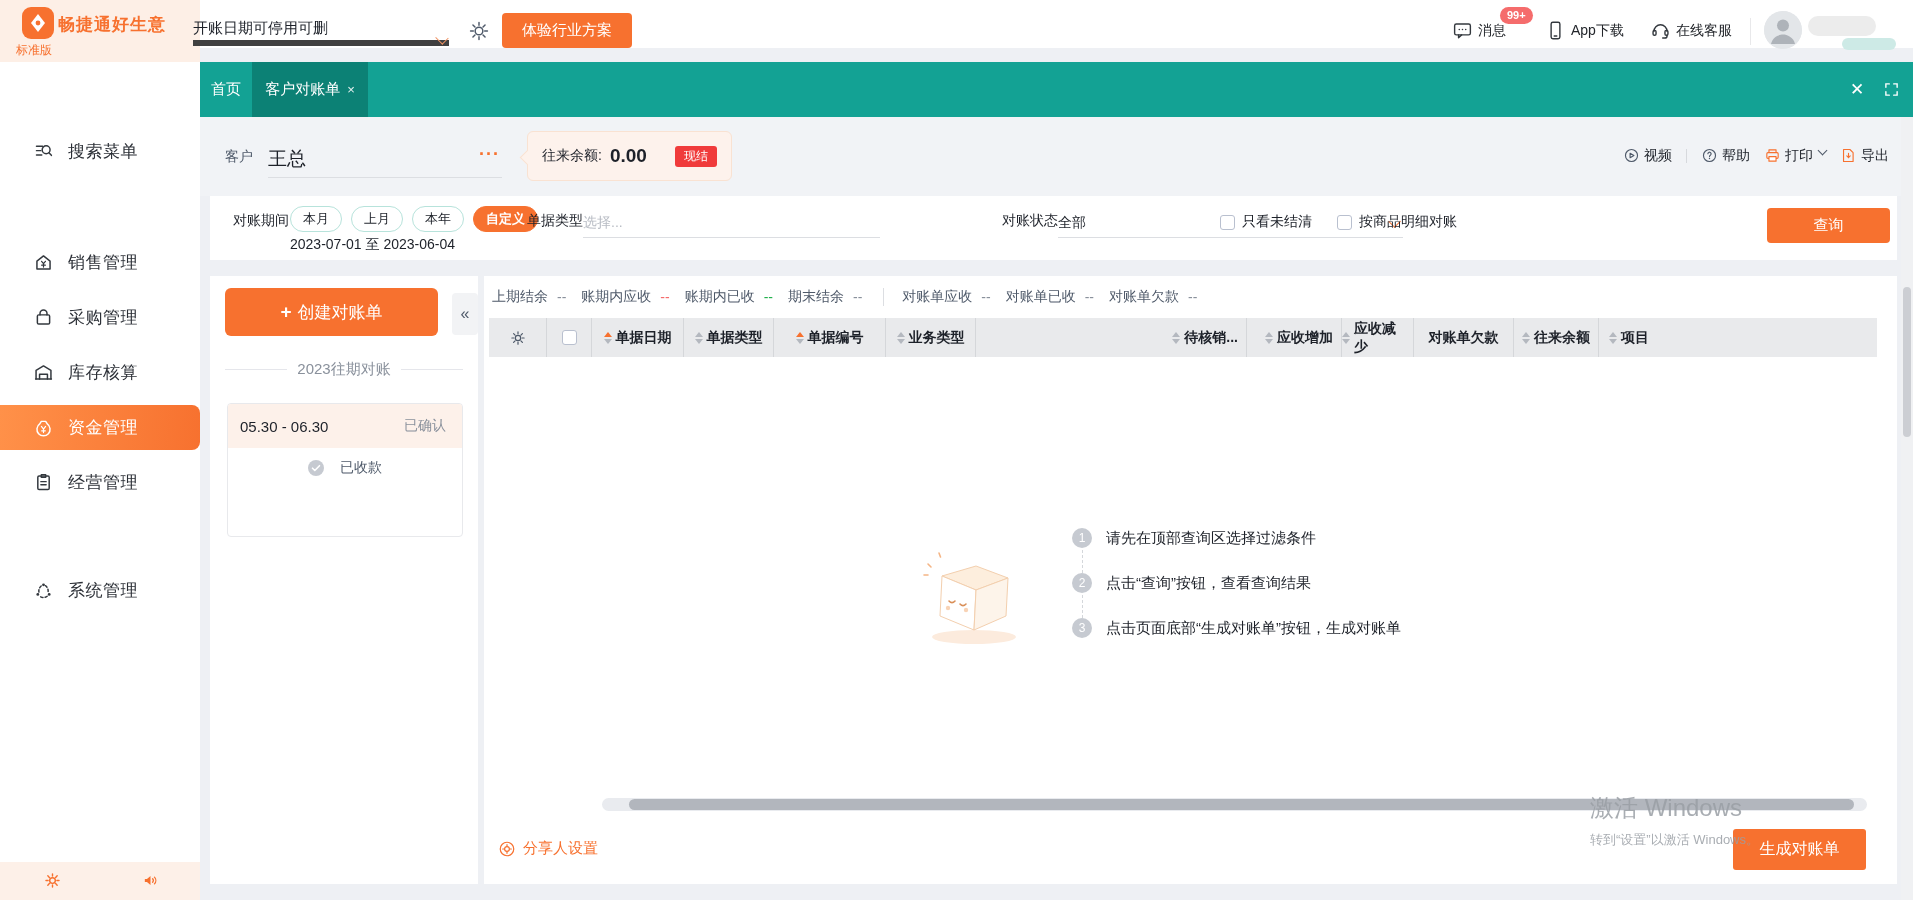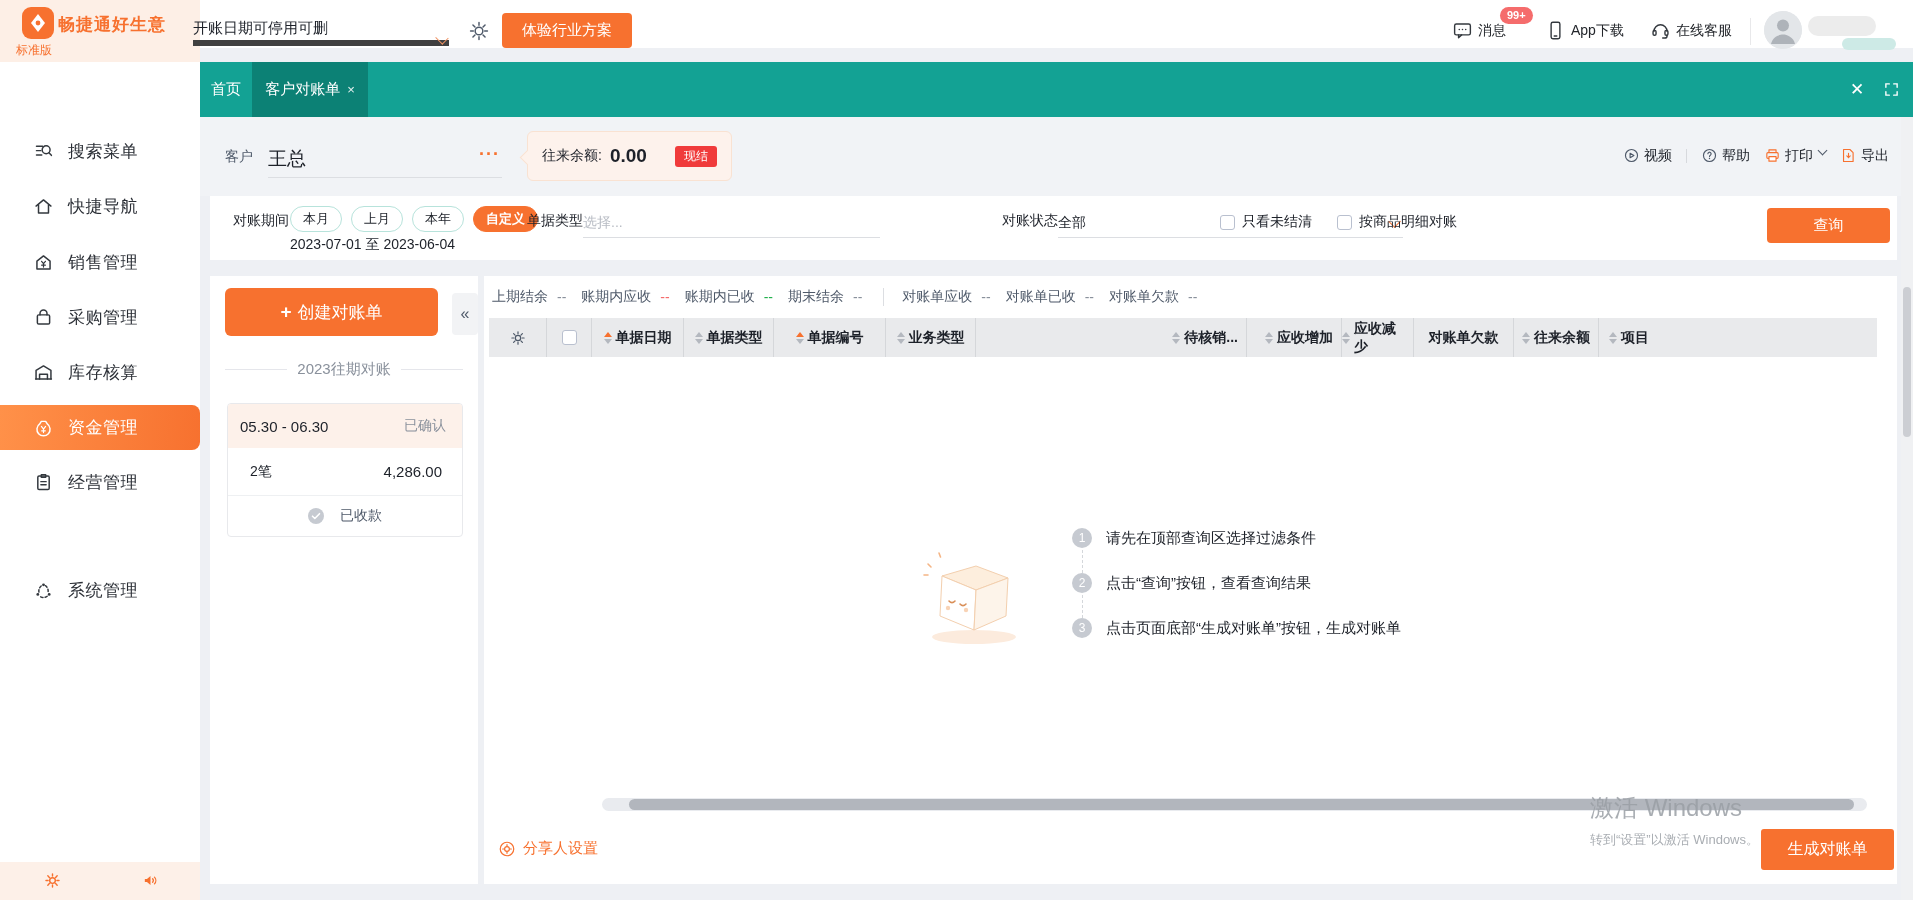--- a/index.html
+++ b/index.html
@@ -116,21 +116,21 @@
   .s-up.on { border-bottom-color:#f7712f; }
   .empty-illu { position:absolute; left:430px; top:262px; width:120px; height:110px; }
   .steps { position:absolute; left:588px; top:252px; }
   .step { position:relative; display:flex; align-items:center; margin-bottom:25px; }
   .step .num { width:20px; height:20px; border-radius:50%; background:#c6cad1; color:#fff; font-size:12px; display:flex; align-items:center; justify-content:center; flex:none; }
   .step .txt { margin-left:14px; font-size:15px; color:#1d2129; }
   .step:not(:last-child):before { content:""; position:absolute; left:10px; top:22px; height:23px; border-left:1px dashed #d4d7db; }
   .hscroll { position:absolute; left:118px; top:522px; width:1265px; height:13px; background:#e9ebef; border-radius:7px; }
   .hscroll .thumb { position:absolute; left:27px; top:1px; width:1225px; height:11px; background:#b2b6bd; border-radius:6px; cursor:pointer; }
   .share { position:absolute; left:14px; top:563px; display:flex; align-items:center; gap:7px; color:#f7712f; font-size:15px; cursor:pointer; }
-  .gen-btn { position:absolute; left:1249px; top:553px; width:133px; height:41px; font-size:16px; border-radius:3px;margin-left:28px; }
+  .gen-btn { position:absolute; left:1249px; top:553px; width:133px; height:41px; font-size:16px; border-radius:3px; }
 
   
   .watermark { position:absolute; left:1590px; top:792px; color:#9a9fa5; opacity:.85; z-index:6; pointer-events:none; }
   .watermark .w1 { font-size:24px; font-weight:300; }
   .watermark .w2 { font-size:13px; margin-top:7px; }
   .vscroll { position:absolute; right:0; top:117px; width:12px; height:783px; background:#f0f1f3; z-index:7; }
   .vscroll .vthumb { position:absolute; left:2px; top:170px; width:8px; height:150px; background:#ccced3; border-radius:4px; cursor:pointer; }
   svg { display:block; }
 </style>
 </head>
@@ -212,29 +212,20 @@
   <div class="side-item" style="top:67px">
     <span class="icn">
         <svg viewBox="0 0 24 24" fill="none" stroke="currentColor" stroke-width="1.7" stroke-linecap="round">
           <path d="M4 6h7M4 11h5M4 16h6"></path>
           <circle cx="15" cy="10" r="4.5"></circle>
           <path d="M18.2 13.5L21 16.4"></path>
         </svg>
       </span>
     <span class="lbl">搜索菜单</span>
   </div>
-  <div class="side-item" style="top:122px">
-    <span class="icn">
-        <svg viewBox="0 0 24 24" fill="none" stroke="currentColor" stroke-width="1.7" stroke-linecap="round" stroke-linejoin="round">
-          <path d="M3.5 11.5L12 4.5l8.5 7"></path>
-          <path d="M6.3 10v9.5h11.4V10"></path>
-        </svg>
-      </span>
-    <span class="lbl">快捷导航</span>
-  </div>
   <div class="side-item" style="top:178px">
     <span class="icn">
         <svg viewBox="0 0 24 24" fill="none" stroke="currentColor" stroke-width="1.7" stroke-linecap="round" stroke-linejoin="round">
           <path d="M4.5 10.5L12 4.5l7.5 6V19.5h-15z"></path>
           <path d="M9.8 10.6l2.2 2.6 2.2-2.6M12 13.2v4M9.9 15h4.2" stroke-width="1.4"></path>
         </svg>
       </span>
     <span class="lbl">销售管理</span>
   </div>
   <div class="side-item" style="top:233px">
@@ -411,24 +402,20 @@
   <div class="collapse-btn">«</div>
   <div class="lp-section">
     <span class="ln"></span>
     <span class="tx">2023往期对账</span>
     <span class="ln"></span>
   </div>
   <div class="lp-card">
     <div class="head">
       <span class="p">05.30 - 06.30</span>
       <span class="s">已确认</span>
-    </div>
-    <div class="mid">
-      <span>2笔</span>
-      <span class="amt">4,286.00</span>
     </div>
     <div class="foot">
       <span>
           <svg viewBox="0 0 16 16" width="16" height="16">
             <circle cx="8" cy="8" r="8" fill="#c6cad1"></circle>
             <path d="M4.5 8.2l2.3 2.3 4.7-4.8" fill="none" stroke="#fff" stroke-width="1.6" stroke-linecap="round" stroke-linejoin="round"></path>
           </svg>
         </span>
       <span>已收款</span>
     </div>

